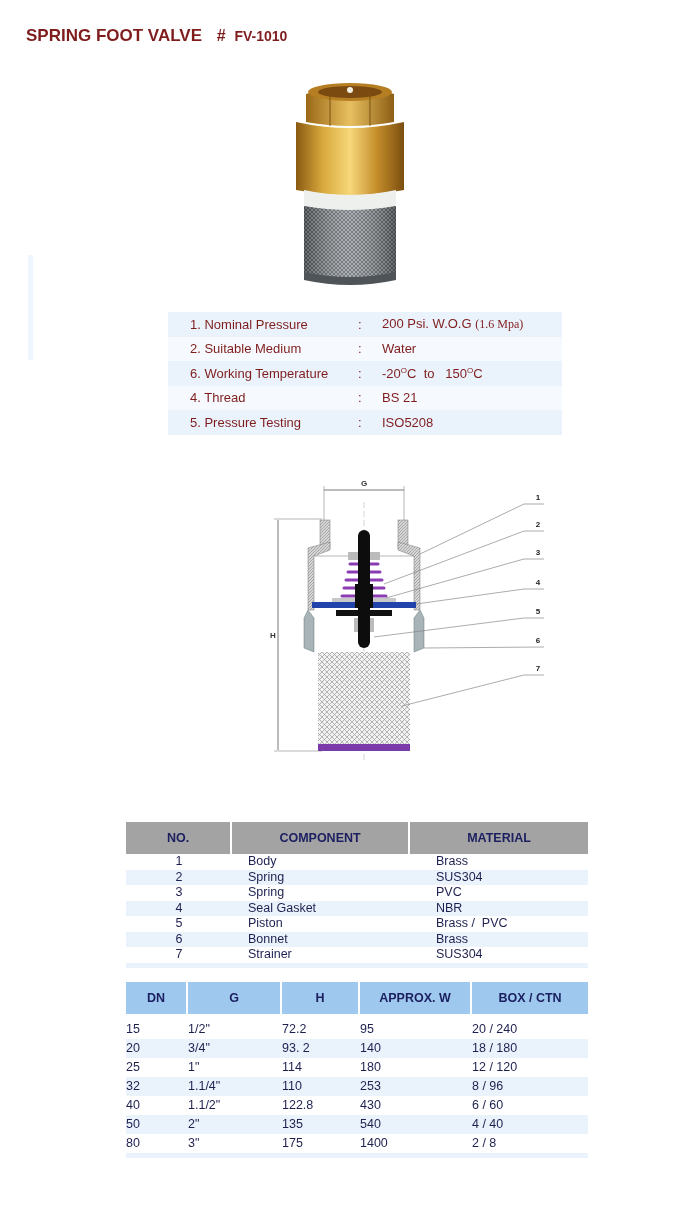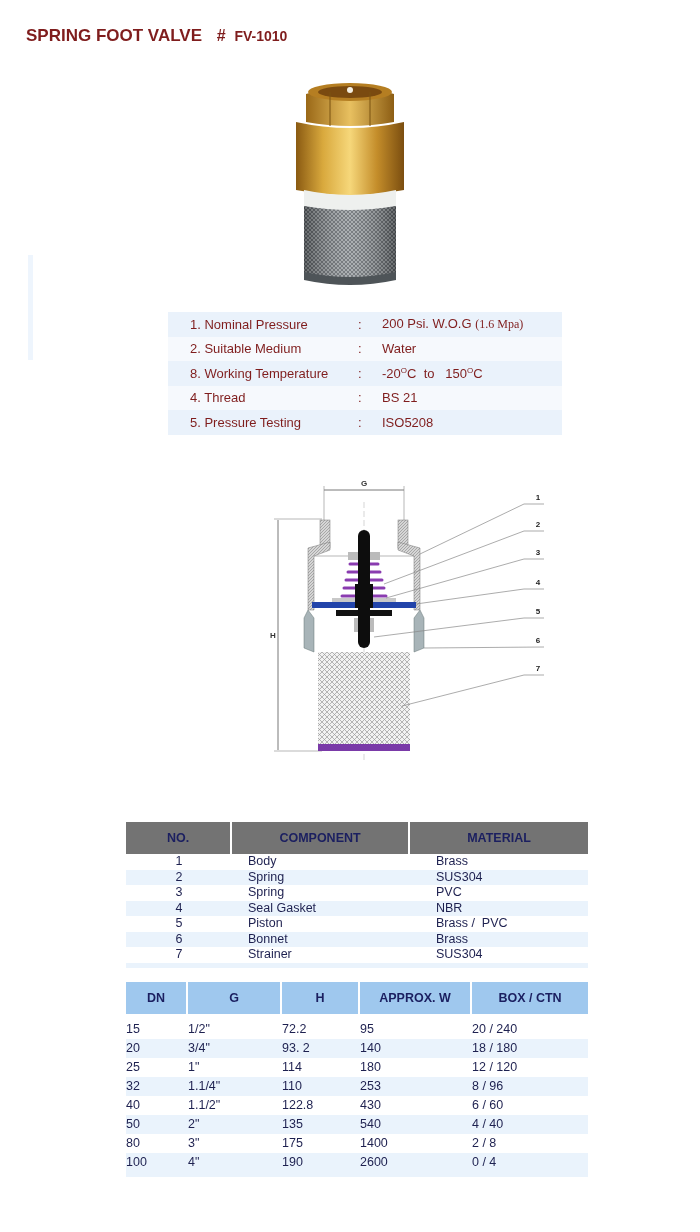--- a/index.html
+++ b/index.html
@@ -28,21 +28,21 @@
   .spec-value { flex: 1; padding-left: 0px; }
   .serif { font-family: "Liberation Serif", serif; font-size: 12px; }
   sup { font-size: 8px; }
 
   
   .diagram { position: absolute; left: 262px; top: 472px; width: 320px; height: 300px; }
 
   
   .ctable { position: absolute; left: 126px; top: 822px; width: 462px; border-collapse: separate;
             border-spacing: 0; font-size: 12.5px; }
-  .ctable th { background: #737373; height: 30px; font-weight: bold; color: #1b1f60;
+  .ctable th { background: #a3a3a3; height: 30px; font-weight: bold; color: #1b1f60;
                font-size: 12.5px; border-right: 2px solid #ffffff; }
   .ctable th:last-child { border-right: none; }
   .ctable td { height: 15.5px; padding: 0; line-height: 15px; color: #1e2150; }
   .ctable tbody tr:nth-child(even) td { background: #eaf3fc; }
   .ctable tbody tr.pad td { background: #eaf3fc; height: 5px; }
   .c-no { text-align: center; }
   .c-comp { padding-left: 16px !important; }
   .c-mat { padding-left: 26px !important; }
 
   
@@ -118,21 +118,21 @@
       <span>200 Psi. W.O.G</span>
       <span class="serif">(1.6 Mpa)</span>
     </span>
   </div>
   <div class="spec-row">
     <span class="spec-label">2. Suitable Medium</span>
     <span class="spec-colon">:</span>
     <span class="spec-value">Water</span>
   </div>
   <div class="spec-row">
-    <span class="spec-label">8. Working Temperature</span>
+    <span class="spec-label">6. Working Temperature</span>
     <span class="spec-colon">:</span>
     <span class="spec-value" style="white-space:pre"><span>-20</span><sup>O</sup><span>C  to   150</span><sup>O</sup><span>C</span></span>
   </div>
   <div class="spec-row">
     <span class="spec-label">4. Thread</span>
     <span class="spec-colon">:</span>
     <span class="spec-value">BS 21</span>
   </div>
   <div class="spec-row">
     <span class="spec-label">5. Pressure Testing</span>
@@ -336,27 +336,20 @@
         <td>540</td>
         <td>4 / 40</td>
       </tr>
     <tr>
         <td>80</td>
         <td>3"</td>
         <td>175</td>
         <td>1400</td>
         <td>2 / 8</td>
       </tr>
-    <tr>
-        <td>100</td>
-        <td>4"</td>
-        <td>190</td>
-        <td>2600</td>
-        <td>0 / 4</td>
-      </tr>
     <tr class="pad">
         <td></td>
         <td></td>
         <td></td>
         <td></td>
         <td></td>
       </tr>
   </tbody>
 </table>
 

